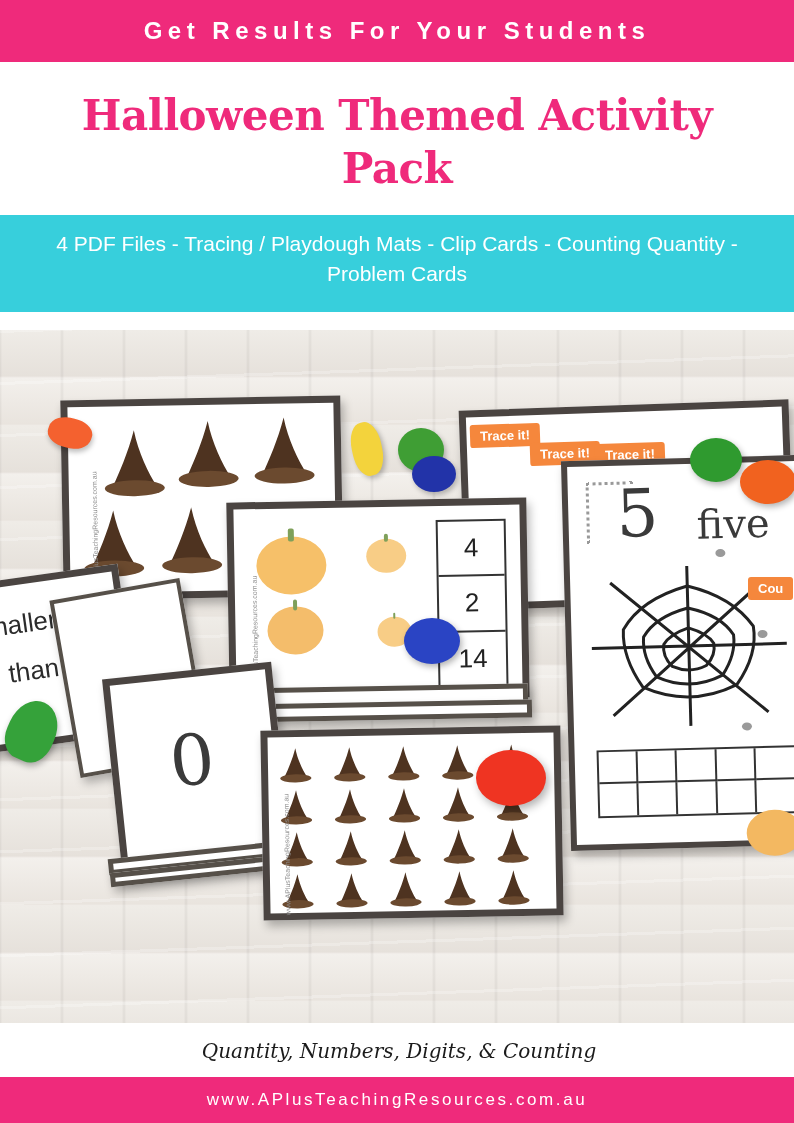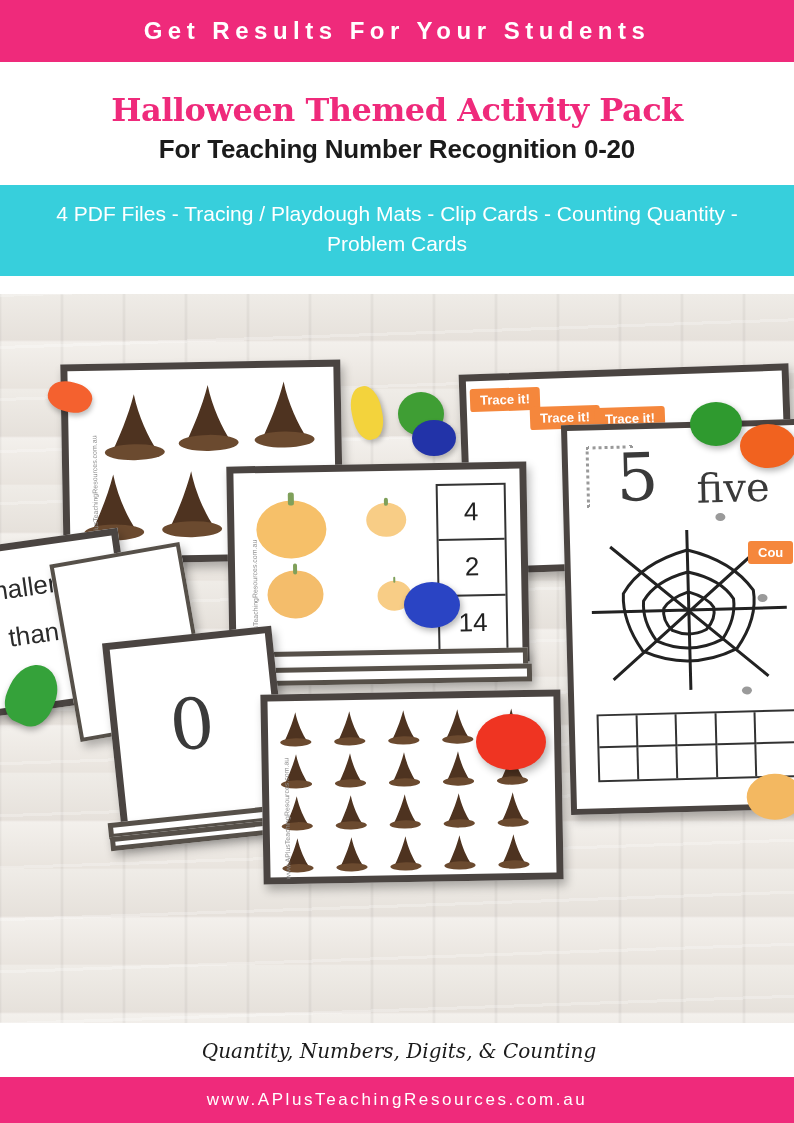--- a/index.html
+++ b/index.html
@@ -47,40 +47,40 @@
   .title-line1 {
     font-size: 37px;
     font-weight: 700;
     color: #1b1b1b;
     letter-spacing: -0.4px;
     line-height: 1.15;
     font-family: "Liberation Sans", sans-serif;
   }
   .title-line2 {
     font-family: "DejaVu Serif", serif;
-    font-size: 32px;
+    font-size: 42px;
     font-weight: 700;
     color: #ef2a7b;
     line-height: 1.25;
     margin-top: 6px;
     letter-spacing: -0.5px;
   }
   .title-line3 {
     font-size: 26px;
     font-weight: 700;
     color: #1b1b1b;
     margin-top: 4px;
     letter-spacing: -0.2px;
   }
 
   
   .cyan-band {
     background: #37cfdc;
     margin-top: 14px;
-    padding: 14px 40px 16px 40px;
+    padding: 14px 40px 22px 40px;
     text-align: center;
   }
   .cyan-band-text {
     color: #ffffff;
     font-size: 21px;
     font-weight: 400;
     line-height: 1.45;
   }
 
   
@@ -222,21 +222,20 @@
 <body>
 
 <div class="page">
 
   <div class="top-banner">
     <div class="top-banner-text">Get Results For Your Students</div>
   </div>
 
   <div class="title-block">
     <div class="title-line2">Halloween Themed Activity Pack</div>
-    <div class="title-line3">For Teaching Number Recognition 0-20</div>
   </div>
 
   <div class="cyan-band">
     <div class="cyan-band-text">4 PDF Files - Tracing / Playdough  Mats - Clip Cards - Counting Quantity - Problem Cards</div>
   </div>
 
   <div class="photo">
     <div class="wood"></div>
 
     <div class="card" style="left:462px; top:75px; width:330px; height:200px; transform:rotate(-2deg);"></div>

